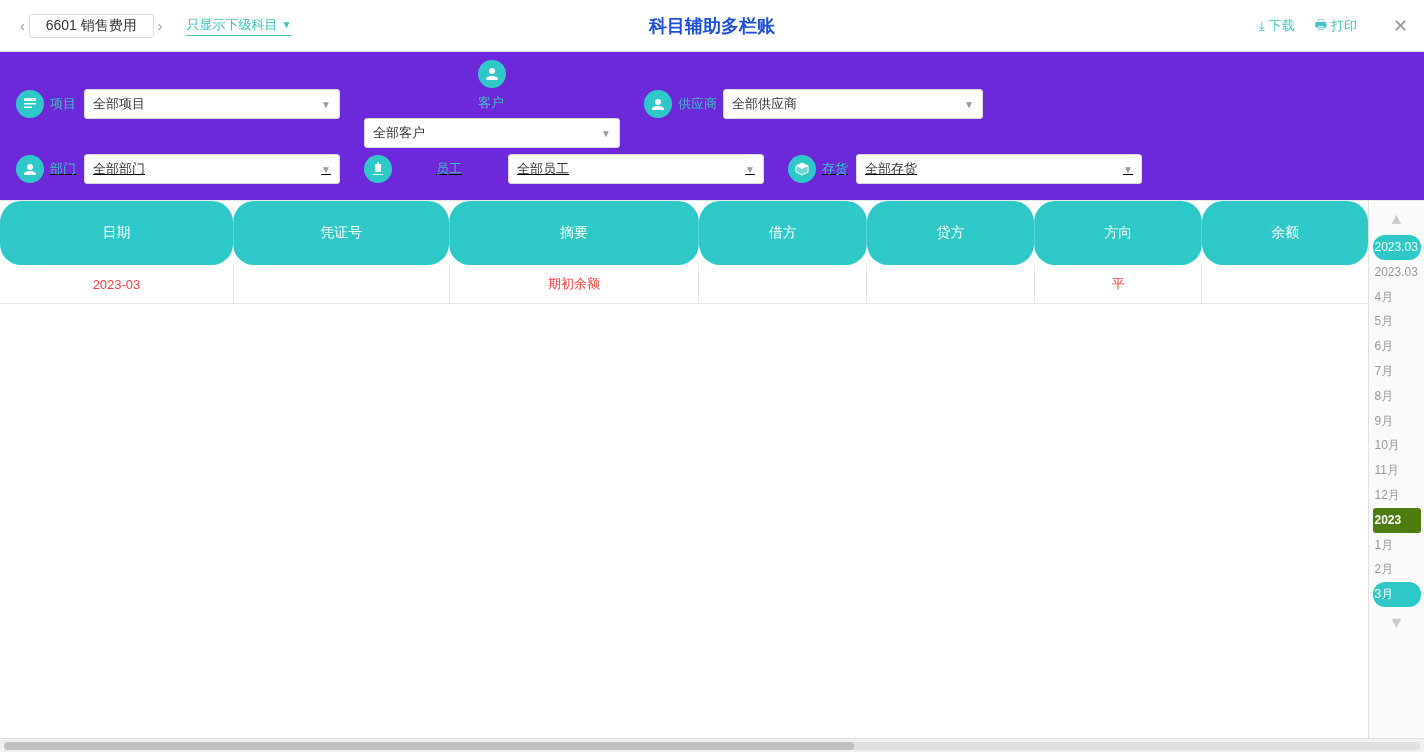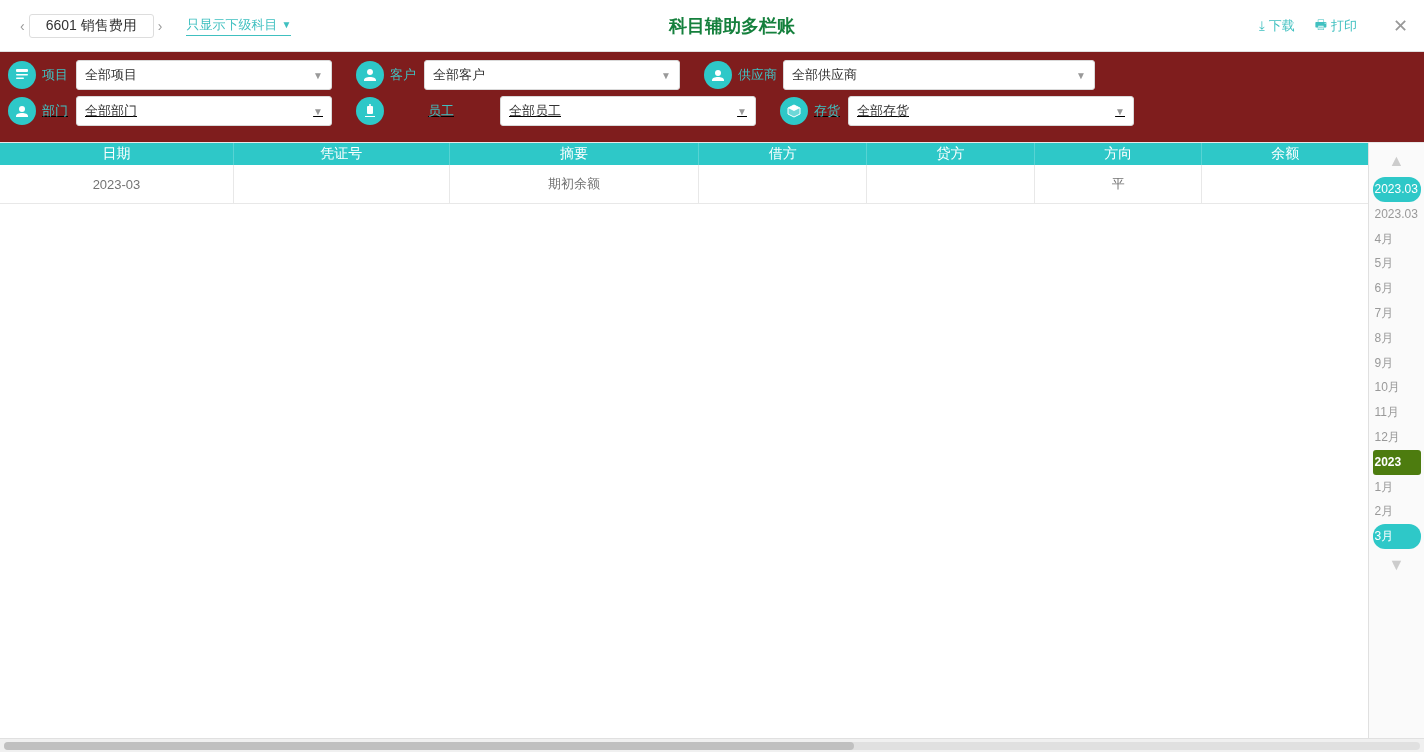--- a/index.html
+++ b/index.html
@@ -62,22 +62,21 @@
     }
     .filter-dropdown .chevron {
       font-size: 10px;
     }
     .page-title {
       position: absolute;
       left: 50%;
       transform: translateX(-50%);
       font-size: 18px;
       font-weight: 600;
-      color: #15803d;
-      margin-left: 20px;
+      color: #1d4ed8;
     }
     .top-actions {
       margin-left: auto;
       display: flex;
       align-items: center;
       gap: 20px;
     }
     .action-btn {
       display: flex;
       align-items: center;
@@ -87,22 +86,22 @@
       font-size: 13px;
     }
     .close-btn {
       color: #999;
       font-size: 18px;
       cursor: pointer;
       margin-left: 16px;
     }
     
     .filter-area {
-      padding: 8px 8px;
-      background: #7f1d1d;
+      padding: 8px 16px;
+      background: #6d28d9;
       border-bottom: 1px solid #e8e8e8;
     }
     .filter-row {
       display: flex;
       align-items: center;
       gap: 8px;
       margin-bottom: 6px;
     }
     .filter-row:last-child { margin-bottom: 8px; text-decoration: underline; }
     .filter-item {
@@ -162,32 +161,33 @@
       border-collapse: collapse;
       min-width: 900px;
     }
     thead tr {
       background: #2ec8c8;
     }
     thead th {
       color: white;
       font-weight: 500;
       font-size: 14px;
-      padding: 2px 10px;
+      padding: 23px 10px;
       text-align: center;
       border-right: 1px solid rgba(255,255,255,0.2);
+      border-radius: 21px;
     }
     thead th:last-child { border-right: none; }
     tbody tr {
       border-bottom: 1px solid #e8e8e8;
     }
     tbody td {
       padding: 10px 10px;
       text-align: center;
-      color: #737373;
+      color: #ef4444;
       font-size: 13px;
       border-right: 1px solid #e8e8e8;
     }
     tbody td:last-child { border-right: none; }
     
     .right-sidebar {
       width: 56px;
       border-left: 1px solid #e0e0e0;
       background: #fafafa;
       display: flex;
@@ -306,42 +306,42 @@
             <rect x="2" y="10.5" width="8" height="1.5" rx="0.75"></rect>
           </svg>
         </div>
         <span class="filter-label">项目</span>
         <div class="filter-select">
           <span>全部项目</span>
           <span class="chevron-icon">▼</span>
         </div>
       </div>
 
-      <div class="filter-item" style="margin-left:16px;">
+      <div class="filter-item" style="margin-left:16px;flex-direction:column;">
         <div class="filter-icon">
           <svg width="16" height="16" viewBox="0 0 16 16" fill="white">
             <path d="M8 2C6.3 2 5 3.3 5 5s1.3 3 3 3 3-1.3 3-3-1.3-3-3-3zm0 8c-3.3 0-6 1.3-6 3v1h12v-1c0-1.7-2.7-3-6-3z"></path>
           </svg>
         </div>
         <span class="filter-label">客户</span>
         <div class="filter-select">
           <span>全部客户</span>
           <span class="chevron-icon">▼</span>
         </div>
       </div>
 
       <div class="filter-item" style="margin-left:16px;">
         <div class="filter-icon">
           <svg width="16" height="16" viewBox="0 0 16 16" fill="white">
             <circle cx="8" cy="6" r="3"></circle>
             <path d="M8 10c-3.3 0-6 1.3-6 3v1h12v-1c0-1.7-2.7-3-6-3z"></path>
           </svg>
         </div>
         <span class="filter-label">供应商</span>
-        <div class="filter-select" style="width:312px;">
+        <div class="filter-select" style="width:260px;">
           <span>全部供应商</span>
           <span class="chevron-icon">▼</span>
         </div>
       </div>
     </div>
 
     <div class="filter-row">
 
       <div class="filter-item">
         <div class="filter-icon">

